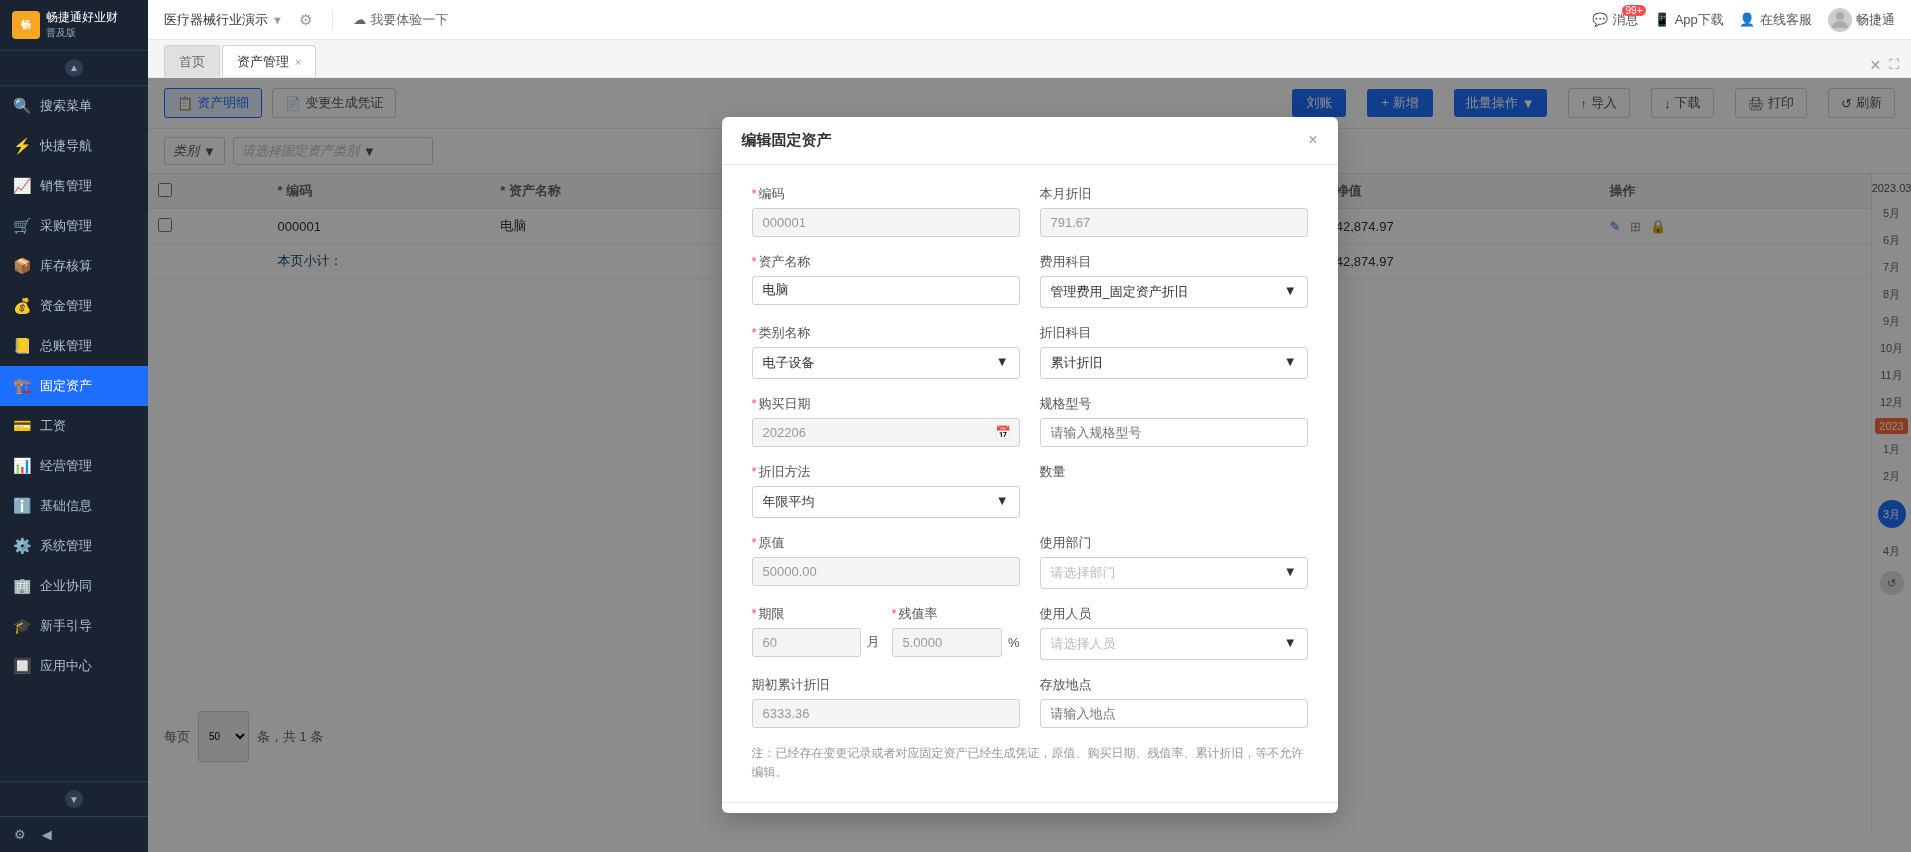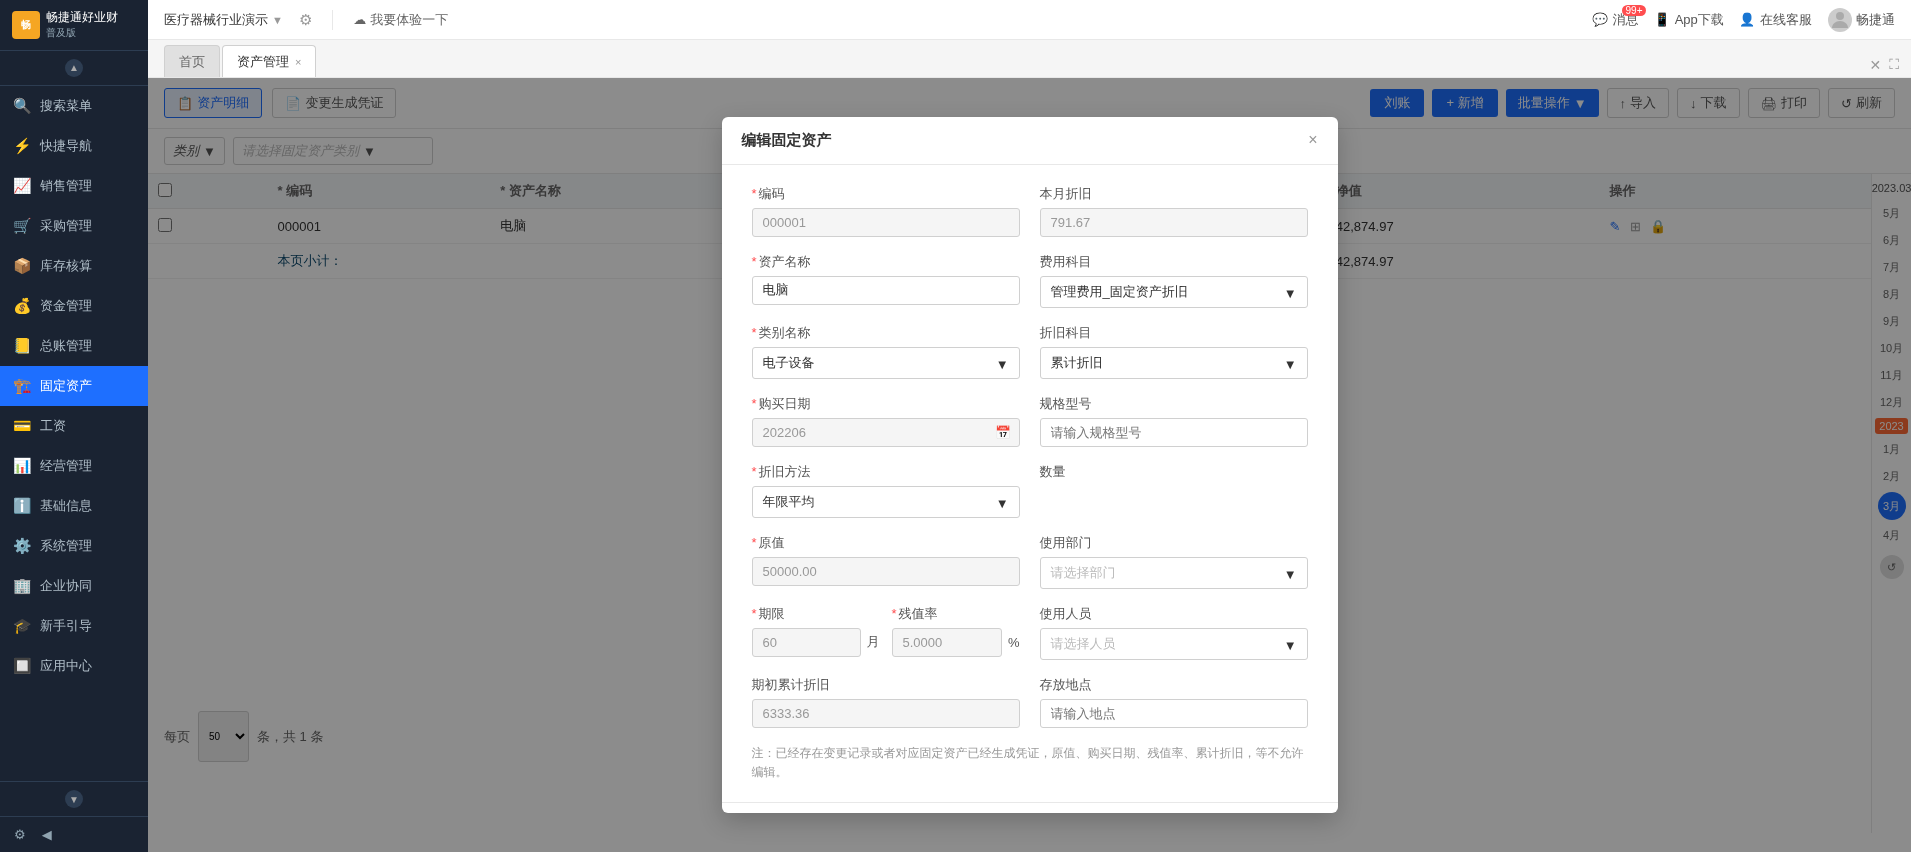--- a/index.html
+++ b/index.html
@@ -42,57 +42,57 @@
     .tab-window-btn { margin-left: auto; display: flex; align-items: center; gap: 8px; padding-right: 12px; padding-bottom: 4px; }
     .tab-window-btn span { cursor: pointer; color: #999; font-size: 14px; }
 
     
     .content { flex: 1; overflow: hidden; position: relative; background: #fff; }
 
     
     .page-header { padding: 10px 16px; display: flex; align-items: center; gap: 10px; border-bottom: 1px solid #e8e8e8; }
     .page-header-btn { display: flex; align-items: center; gap: 4px; padding: 5px 12px; border: 1px solid #d0d0d0; border-radius: 3px; cursor: pointer; color: #555; background: #fff; font-size: 13px; }
     .page-header-btn.active { color: #1e6fff; border-color: #1e6fff; background: #e8f0ff; }
-    .page-header-right { margin-left: auto; display: flex; align-items: center; gap: 8px; }
+    .page-header-right { margin-left: auto; display: flex; align-items: center; gap: 21px; }
     .btn-primary { background: #1e6fff; color: #fff; border: none; border-radius: 3px; padding: 5px 14px; cursor: pointer; font-size: 13px; display: flex; align-items: center; gap: 4px; }
     .btn-default { background: #fff; color: #555; border: 1px solid #d0d0d0; border-radius: 3px; padding: 5px 12px; cursor: pointer; font-size: 13px; display: flex; align-items: center; gap: 4px; }
     .btn-batch { background: #1e6fff; color: #fff; border: none; border-radius: 3px; padding: 5px 12px; cursor: pointer; font-size: 13px; display: flex; align-items: center; gap: 4px; }
 
     
     .filter-row { padding: 8px 16px; display: flex; align-items: center; gap: 8px; border-bottom: 1px solid #e8e8e8; }
     .filter-select { display: flex; align-items: center; gap: 4px; border: 1px solid #d0d0d0; border-radius: 3px; padding: 4px 8px; background: #fff; cursor: pointer; color: #555; font-size: 13px; font-style: italic; }
 
     
     .table-wrap { overflow: auto; height: calc(100% - 130px); }
     table { width: 100%; border-collapse: collapse; font-size: 13px; }
     th { background: #f5f7fa; padding: 8px 10px; text-align: left; border-bottom: 1px solid #e8e8e8; color: #666; white-space: nowrap; }
     td { padding: 8px 10px; border-bottom: 1px solid #f0f0f0; color: #333; white-space: nowrap; }
     .table-footer { padding: 8px 16px; display: flex; align-items: center; gap: 8px; font-size: 13px; color: #666; }
     .page-select { border: 1px solid #d0d0d0; border-radius: 3px; padding: 18px 6px; font-size: 10px; }
 
     
     .right-panel { width: 40px; background: #fff; border-left: 1px solid #e8e8e8; display: flex; flex-direction: column; align-items: center; padding: 8px 4px; gap: 4px; font-size: 11px; color: #666; flex-shrink: 0; }
     .month-item { width: 32px; text-align: center; padding: 4px 0; cursor: pointer; border-radius: 3px; }
-    .month-item.highlight { background: #1e6fff; color: #fff; border-radius: 50%; width: 28px; height: 28px; display: flex; align-items: center; justify-content: center; margin: 0 auto; }
+    .month-item.highlight { background: #1e6fff; color: #fff; border-radius: 50%; width: 28px; height: 28px; display: flex; align-items: center; justify-content: center; margin: 8px auto; }
 
     
     .modal-overlay { position: absolute; top: 0; left: 0; right: 0; bottom: 0; background: rgba(0,0,0,0.45); display: flex; align-items: center; justify-content: center; z-index: 100; }
     .modal { background: #fff; border-radius: 6px; width: 616px; max-height: 90%; overflow: hidden; box-shadow: 0 8px 24px rgba(0,0,0,0.2); }
     .modal-header { padding: 14px 20px; border-bottom: 1px solid #e8e8e8; display: flex; align-items: center; justify-content: space-between; }
     .modal-title { font-size: 15px; font-weight: 600; color: #333; }
     .modal-close { cursor: pointer; color: #999; font-size: 16px; }
     .modal-body { padding: 20px 30px; }
     .modal-footer { padding: 14px 20px; display: flex; align-items: center; justify-content: center; gap: 16px; border-top: 1px solid #e8e8e8; }
     .form-row { display: flex; gap: 20px; margin-bottom: 16px; }
     .form-col { flex: 1; }
     .form-label { font-size: 13px; color: #555; margin-bottom: 5px; display: flex; align-items: center; gap: 2px; }
     .required { color: #ff4d4f; }
     .form-input { width: 100%; border: 1px solid #d0d0d0; border-radius: 3px; padding: 6px 10px; font-size: 13px; color: #333; background: #fff; outline: none; }
     .form-input.disabled { background: #f5f5f5; color: #999; }
-    .form-select { width: 100%; border: 1px solid #d0d0d0; border-radius: 3px; padding: 6px 10px; font-size: 13px; color: #333; background: #fff; cursor: pointer; display: flex; align-items: flex-end; justify-content: space-between; }
+    .form-select { width: 100%; border: 1px solid #d0d0d0; border-radius: 3px; padding: 6px 10px; font-size: 13px; color: #333; background: #fff; cursor: pointer; display: flex; align-items: flex-start; justify-content: space-between; }
     .input-with-icon { position: relative; }
     .input-with-icon input { padding-right: 28px; }
     .input-icon { position: absolute; right: 8px; top: 50%; transform: translateY(-50%); color: #999; cursor: pointer; }
     .input-group { display: flex; align-items: center; gap: 6px; }
     .input-group input { flex: 1; }
     .input-group span { color: #555; font-size: 13px; white-space: nowrap; }
     .note-text { font-size: 12px; color: #999; margin-top: 10px; line-height: 1.6; }
     .btn-cancel { background: #fff; color: #555; border: 1px solid #d0d0d0; border-radius: 3px; padding: 7px 28px; cursor: pointer; font-size: 13px; }
     .btn-save { background: #1e6fff; color: #fff; border: none; border-radius: 3px; padding: 7px 28px; cursor: pointer; font-size: 13px; }
 

